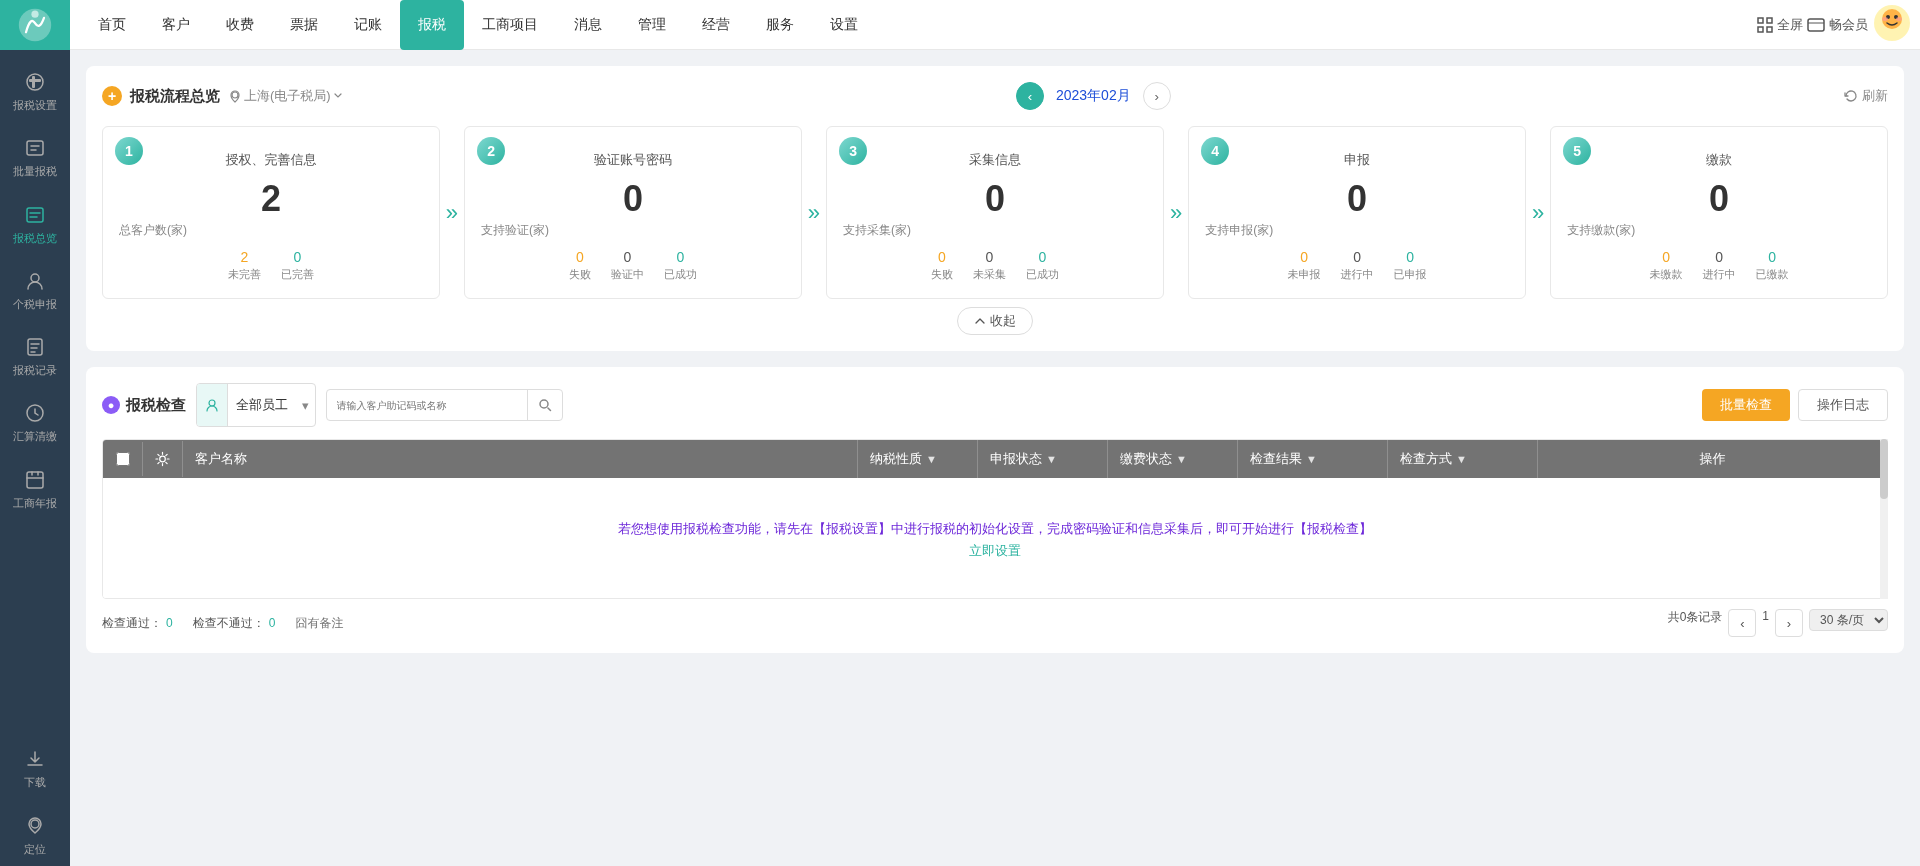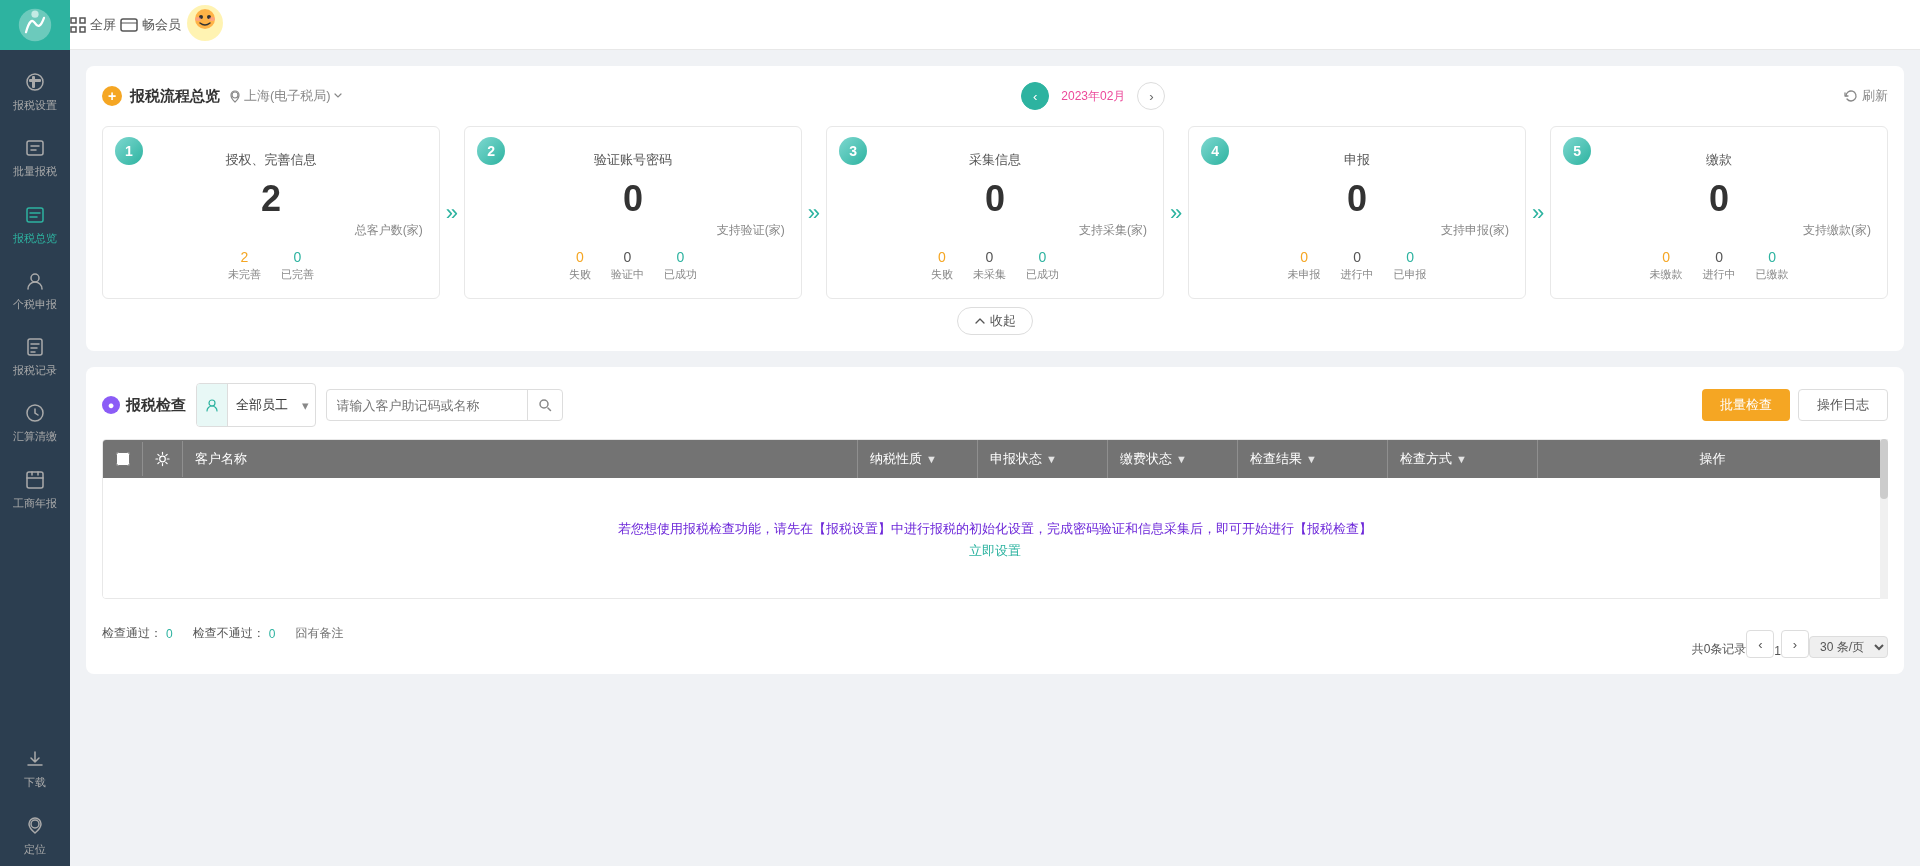--- a/index.html
+++ b/index.html
@@ -148,21 +148,21 @@
       border-radius: 50%;
       border: 1px solid #ddd;
       background: #fff;
       cursor: pointer;
       display: flex;
       align-items: center;
       justify-content: center;
       color: #666;
     }
     .month-btn.active { background: #2db3a0; color: #fff; border-color: #2db3a0; }
-    .month-label { font-size: 12px; color: #ec4899; }
+    .month-label { font-size: 14px; color: #1d4ed8; }
     .refresh-btn {
       margin-left: auto;
       cursor: pointer;
       color: #888;
       display: flex;
       align-items: center;
       gap: 4px;
       font-size: 13px;
     }
 
@@ -216,21 +216,21 @@
       margin-top: 8px;
     }
     .flow-card-main-num {
       text-align: center;
       font-size: 36px;
       font-weight: bold;
       color: #333;
       line-height: 1.2;
     }
     .flow-card-sub {
-      text-align: right;
+      text-align: left;
       font-size: 12px;
       color: #888;
       margin-top: 2px;
     }
     .flow-card-stats {
       display: flex;
       justify-content: center;
       gap: 20px;
       margin-top: 10px;
     }
@@ -321,21 +321,21 @@
       align-items: center;
       border: 1px solid #ddd;
       border-radius: 4px;
       height: 32px;
       overflow: hidden;
     }
     .search-input {
       border: none;
       outline: none;
       padding: 0 10px;
-      font-size: 13px;
+      font-size: 10px;
       width: 200px;
       color: #333;
     }
     .search-btn {
       background: none;
       border: none;
       padding: 0 10px;
       cursor: pointer;
       color: #888;
       border-left: 1px solid #ddd;
@@ -428,22 +428,22 @@
       font-size: 12px;
       color: #555;
       gap: 20px;
     }
     .footer-stat { display: flex; align-items: center; gap: 4px; }
     .footer-stat-link { color: #2db3a0; cursor: pointer; }
     .has-note { color: #737373; }
     .pagination {
       margin-left: auto;
       display: flex;
-      align-items: flex-end;
-      margin-top: 21px;
+      align-items: flex-start;
+      gap: 6px;
     }
     .page-btn {
       width: 28px;
       height: 28px;
       border: 1px solid #ddd;
       border-radius: 4px;
       background: #fff;
       cursor: pointer;
       display: flex;
       align-items: center;
@@ -498,20 +498,34 @@
 </head>
 <body>
 
 <div class="top-nav">
   <div class="top-nav-logo">
     <svg class="logo-icon" viewBox="0 0 40 40" fill="none" xmlns="http://www.w3.org/2000/svg">
       <circle cx="20" cy="20" r="18" fill="white" opacity="0.3"></circle>
       <path d="M10 28 Q15 10 20 18 Q25 26 30 12" stroke="white" stroke-width="2.5" fill="none" stroke-linecap="round"></path>
       <circle cx="20" cy="8" r="4" fill="white" opacity="0.6"></circle>
     </svg>
+  </div>
+  <div class="top-nav-items">
+    <div class="nav-item">首页</div>
+    <div class="nav-item">客户</div>
+    <div class="nav-item">收费</div>
+    <div class="nav-item">票据</div>
+    <div class="nav-item">记账</div>
+    <div class="nav-item active">报税</div>
+    <div class="nav-item">工商项目</div>
+    <div class="nav-item">消息</div>
+    <div class="nav-item">管理</div>
+    <div class="nav-item">经营</div>
+    <div class="nav-item">服务</div>
+    <div class="nav-item">设置</div>
   </div>
   <div class="top-nav-right">
     <div class="nav-right-item">
       <svg width="16" height="16" viewBox="0 0 16 16" fill="none">
           <rect x="1" y="1" width="5" height="5" stroke="#555" stroke-width="1.5" fill="none"></rect>
           <rect x="10" y="1" width="5" height="5" stroke="#555" stroke-width="1.5" fill="none"></rect>
           <rect x="1" y="10" width="5" height="5" stroke="#555" stroke-width="1.5" fill="none"></rect>
           <rect x="10" y="10" width="5" height="5" stroke="#555" stroke-width="1.5" fill="none"></rect>
         </svg>
       <span>全屏</span>

